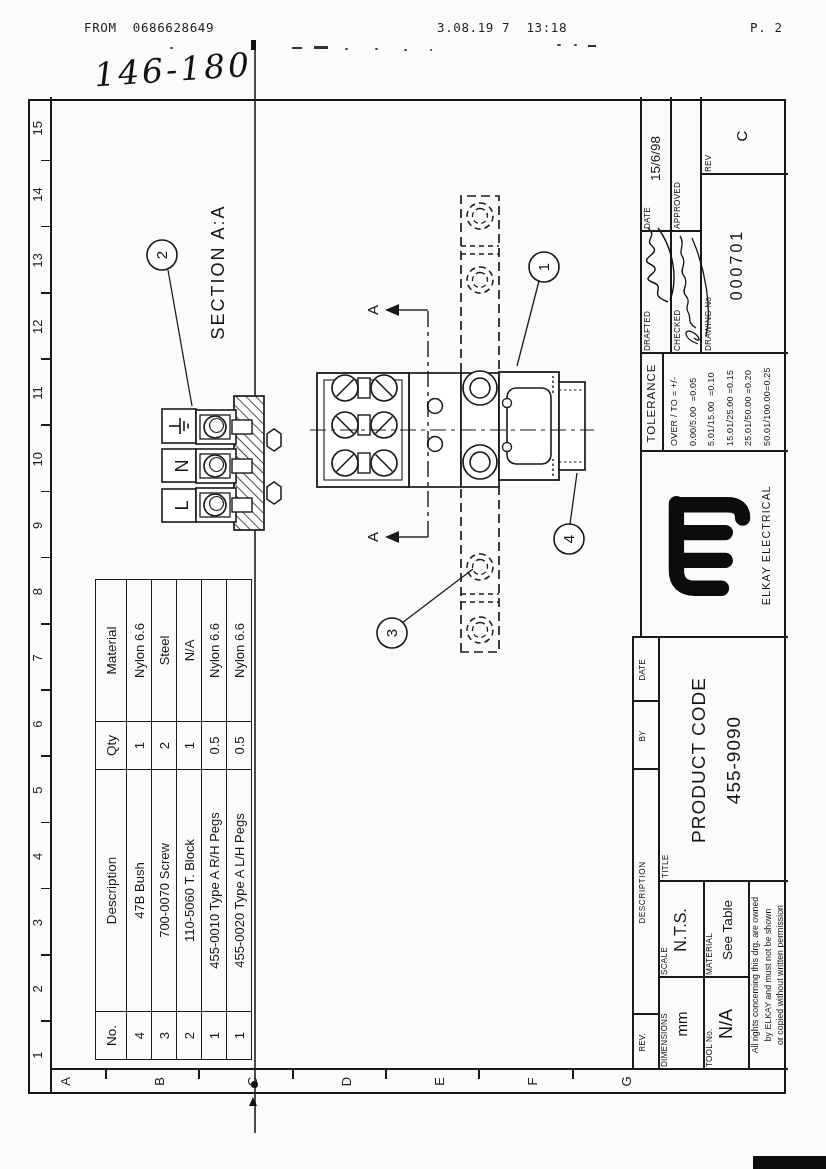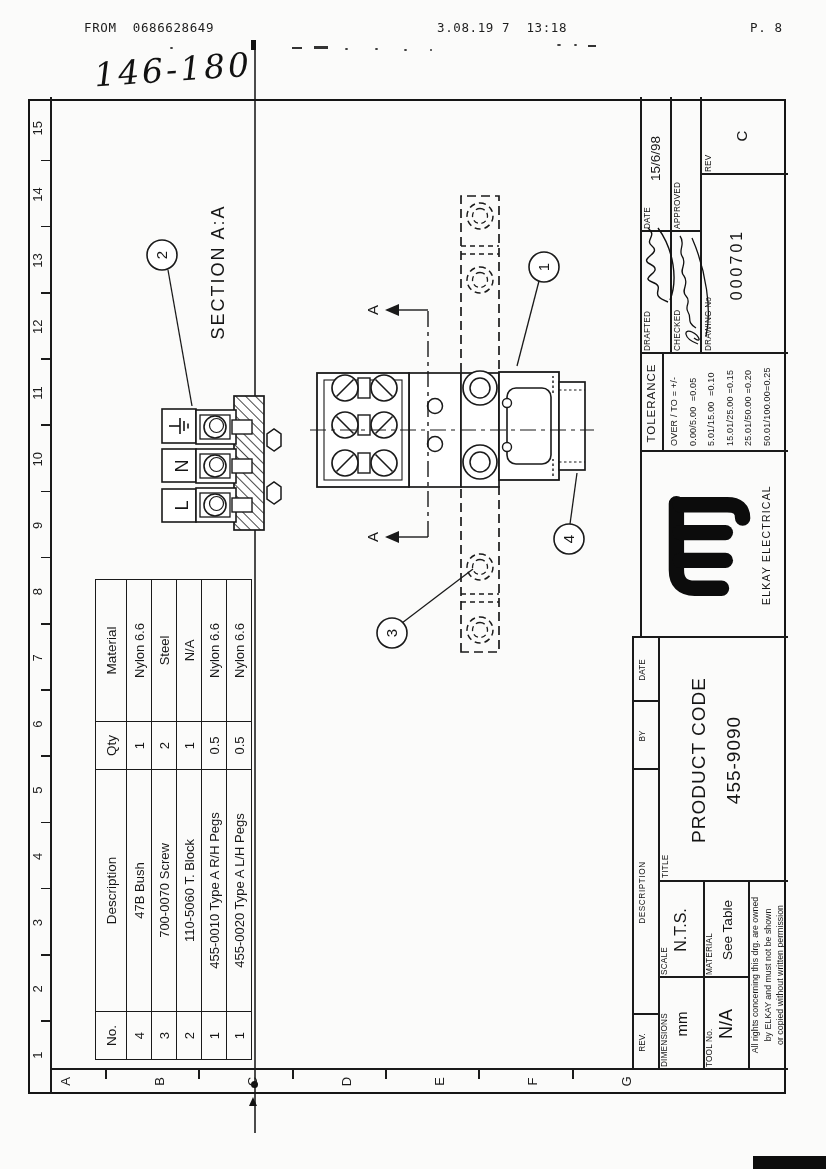--- a/index.html
+++ b/index.html
@@ -42,21 +42,21 @@
   #tol-rows div{height:18.6px;line-height:18.6px;font-size:9px;letter-spacing:.2px;white-space:pre;}
   #rights-box div{font-size:8.8px;line-height:12.6px;text-align:center;white-space:nowrap;}
 </style>
 </head>
 <body>
 
 <div id="page">
 
   <div class="abs fax" style="left:84px;top:20px">FROM  0686628649</div>
   <div class="abs fax" style="left:437px;top:20px">3.08.19 7  13:18</div>
-  <div class="abs fax" style="left:750px;top:20px">P. 8</div>
+  <div class="abs fax" style="left:750px;top:20px">P. 2</div>
 
   <div id="handwriting" class="abs" style="left:94px;top:50px">146-180</div>
 
   <div class="dot" style="left:170px;top:47px;width:3px;height:2px"></div>
   <div class="dash" style="left:292px;top:47px;width:10px;height:2px"></div>
   <div class="dash" style="left:314px;top:46px;width:14px;height:3px"></div>
   <div class="dot" style="left:345px;top:48px;width:3px;height:2px"></div>
   <div class="dot" style="left:375px;top:48px;width:3px;height:2px"></div>
   <div class="dot" style="left:404px;top:49px;width:3px;height:2px"></div>
   <div class="dot" style="left:430px;top:49px;width:2px;height:2px"></div>

